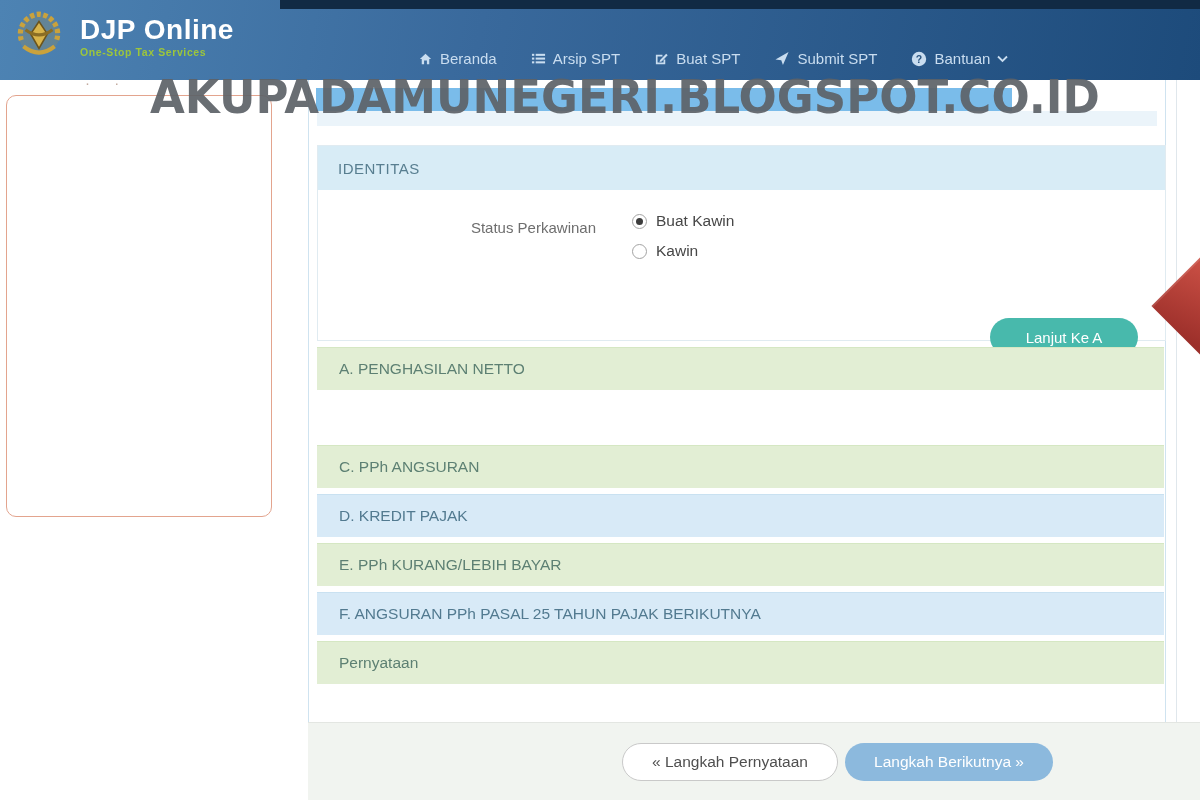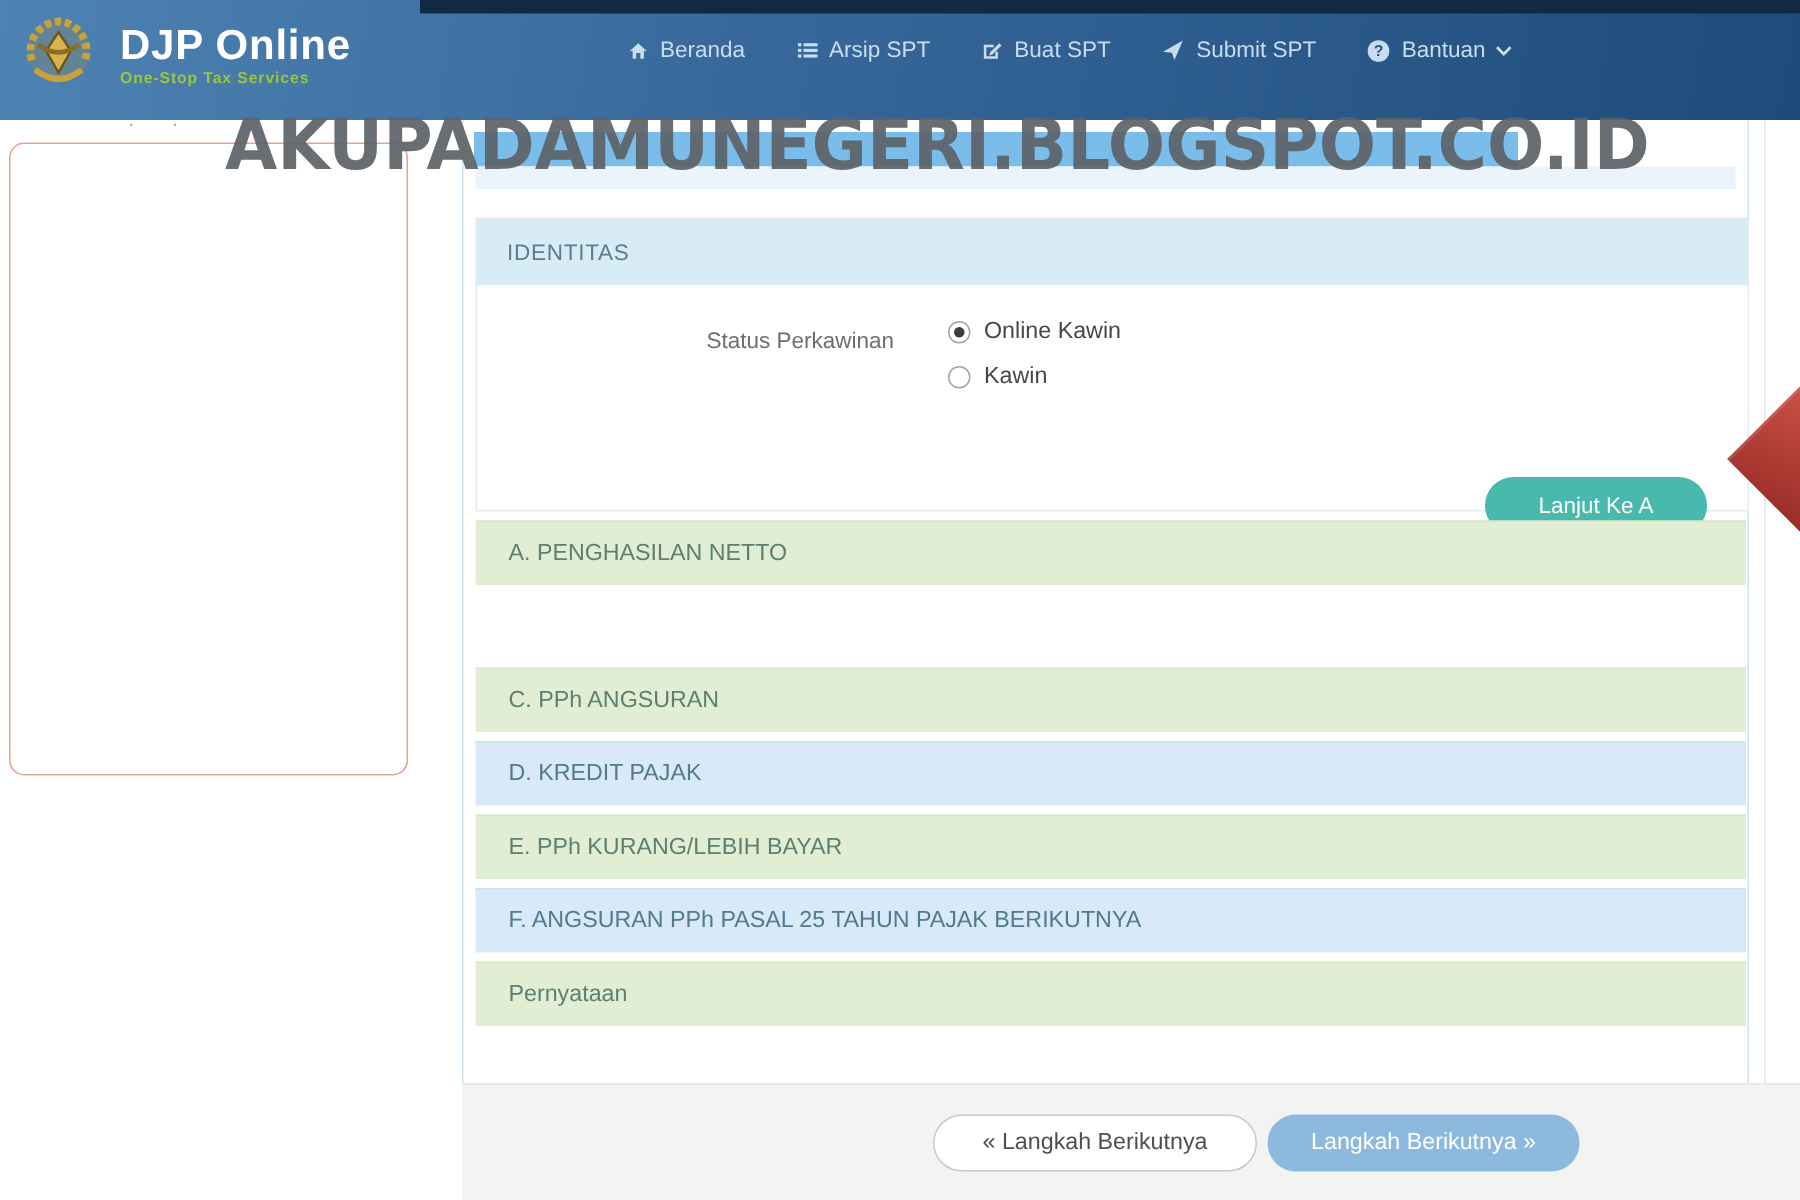--- a/index.html
+++ b/index.html
@@ -10,21 +10,21 @@
   
   .navbar{
     position:absolute;left:0;top:0;width:1200px;height:80px;
     background:linear-gradient(100deg,#4d83b3 0%,#39699c 40%,#1d4b7b 100%);
     z-index:1;
   }
   .brand{position:absolute;left:12px;top:6px;display:flex;align-items:center;}
   .brand-logo{width:54px;height:60px;margin-right:14px;}
   .brand-title{color:#ffffff;font-weight:bold;font-size:28px;letter-spacing:.5px;line-height:30px;}
   .brand-subtitle{color:#9dc63b;font-weight:bold;font-size:10.5px;letter-spacing:.6px;margin-top:1px;}
-  .nav-items{position:absolute;left:418px;top:0;height:67px;display:flex;align-items:center;gap:34px;}
+  .nav-items{position:absolute;left:418px;top:0;height:67px;display:flex;align-items:flex-end;gap:34px;}
   .nav-item{display:flex;align-items:center;gap:7px;color:#c9ddf0;font-size:15px;cursor:pointer;white-space:nowrap;}
   .nav-item svg{display:block;}
   .top-dark-strip{
     position:absolute;left:280px;top:0;width:920px;height:9px;
     background:#112a44;z-index:2;
   }
   
   .watermark{
     position:absolute;left:150px;top:70px;z-index:5;
     font-family:"DejaVu Sans",sans-serif;font-weight:bold;font-size:45px;
@@ -181,39 +181,39 @@
   <div class="progress-bar"></div>
   <div class="progress-sub"></div>
 
   <div class="identitas-block">
     <div class="identitas-header">IDENTITAS</div>
     <div class="identitas-body">
       <div class="field-label">Status Perkawinan</div>
       <div class="radio-col">
         <label class="radio-row">
           <span class="radio-circle selected"></span>
-          <span class="radio-label">Online Kawin</span>
+          <span class="radio-label">Buat Kawin</span>
         </label>
         <label class="radio-row">
           <span class="radio-circle"></span>
           <span class="radio-label">Kawin</span>
         </label>
       </div>
       <button class="lanjut-btn">Lanjut Ke A</button>
     </div>
   </div>
 
   <div class="section green" style="top:267px">A. PENGHASILAN NETTO</div>
   <div class="section green" style="top:365px">C. PPh ANGSURAN</div>
   <div class="section blue" style="top:414px">D. KREDIT PAJAK</div>
   <div class="section green" style="top:463px">E. PPh KURANG/LEBIH BAYAR</div>
   <div class="section blue" style="top:512px">F. ANGSURAN PPh PASAL 25 TAHUN PAJAK BERIKUTNYA</div>
   <div class="section green" style="top:561px">Pernyataan</div>
 </div>
 <div class="gutter-line"></div>
 
 <div class="wizard-footer">
-  <button class="prev-btn">« Langkah Berikutnya</button>
+  <button class="prev-btn">« Langkah Pernyataan</button>
   <button class="next-btn">Langkah Berikutnya »</button>
 </div>
 
 <div class="watermark">AKUPADAMUNEGERI.BLOGSPOT.CO.ID</div>
 <div class="red-arrow"></div>
 
 </body></html>

